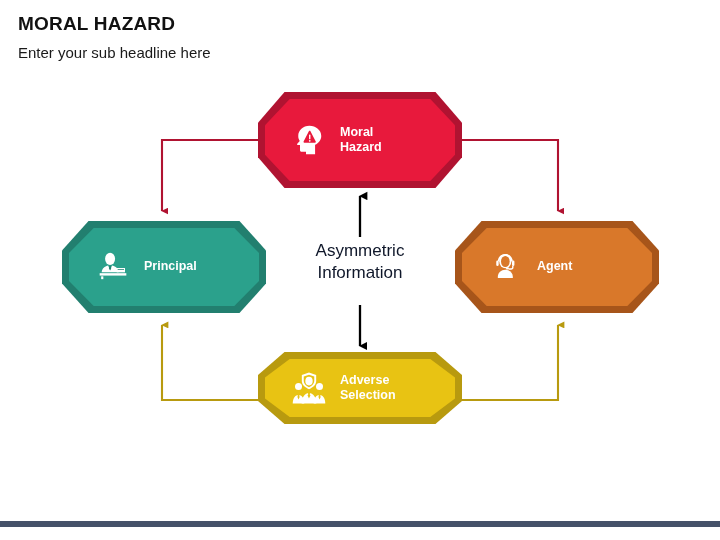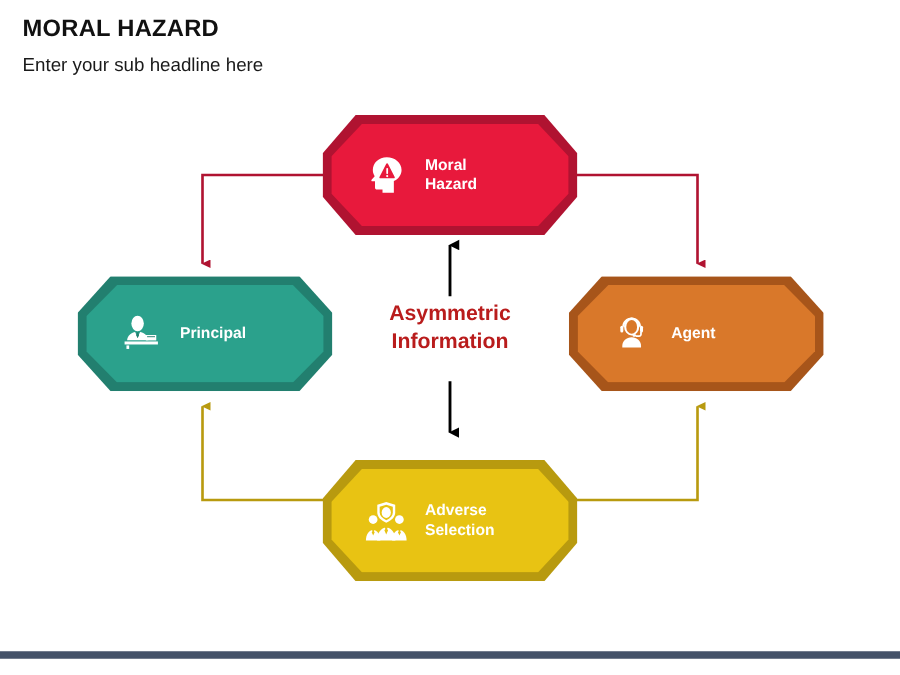--- a/index.html
+++ b/index.html
@@ -97,32 +97,32 @@
     font-weight: bold;
     color: #ffffff;
     line-height: 1.22;
     white-space: pre-line;
   }
 
   
   #node-moral-hazard      { left: 258px; top: 92px;  width: 204px; height: 96px; }
   #node-principal         { left: 62px;  top: 221px; width: 204px; height: 92px; }
   #node-agent             { left: 455px; top: 221px; width: 204px; height: 92px; }
-  #node-adverse-selection { left: 258px; top: 352px; width: 204px; height: 97px; margin-top: 16px; }
+  #node-adverse-selection { left: 258px; top: 352px; width: 204px; height: 72px; }
 
   
   #center-label {
     position: absolute;
     left: 281px;
     top: 240px;
     width: 158px;
     text-align: center;
     font-size: 17px;
-    font-weight: bold;
-    color: #b91c1c;
+    font-weight: normal;
+    color: #0f172a;
     line-height: 1.28;
     white-space: pre-line;
   }
 
   
   #footer-bar {
     position: absolute;
     left: 0;
     top: 521px;
     width: 720px;

